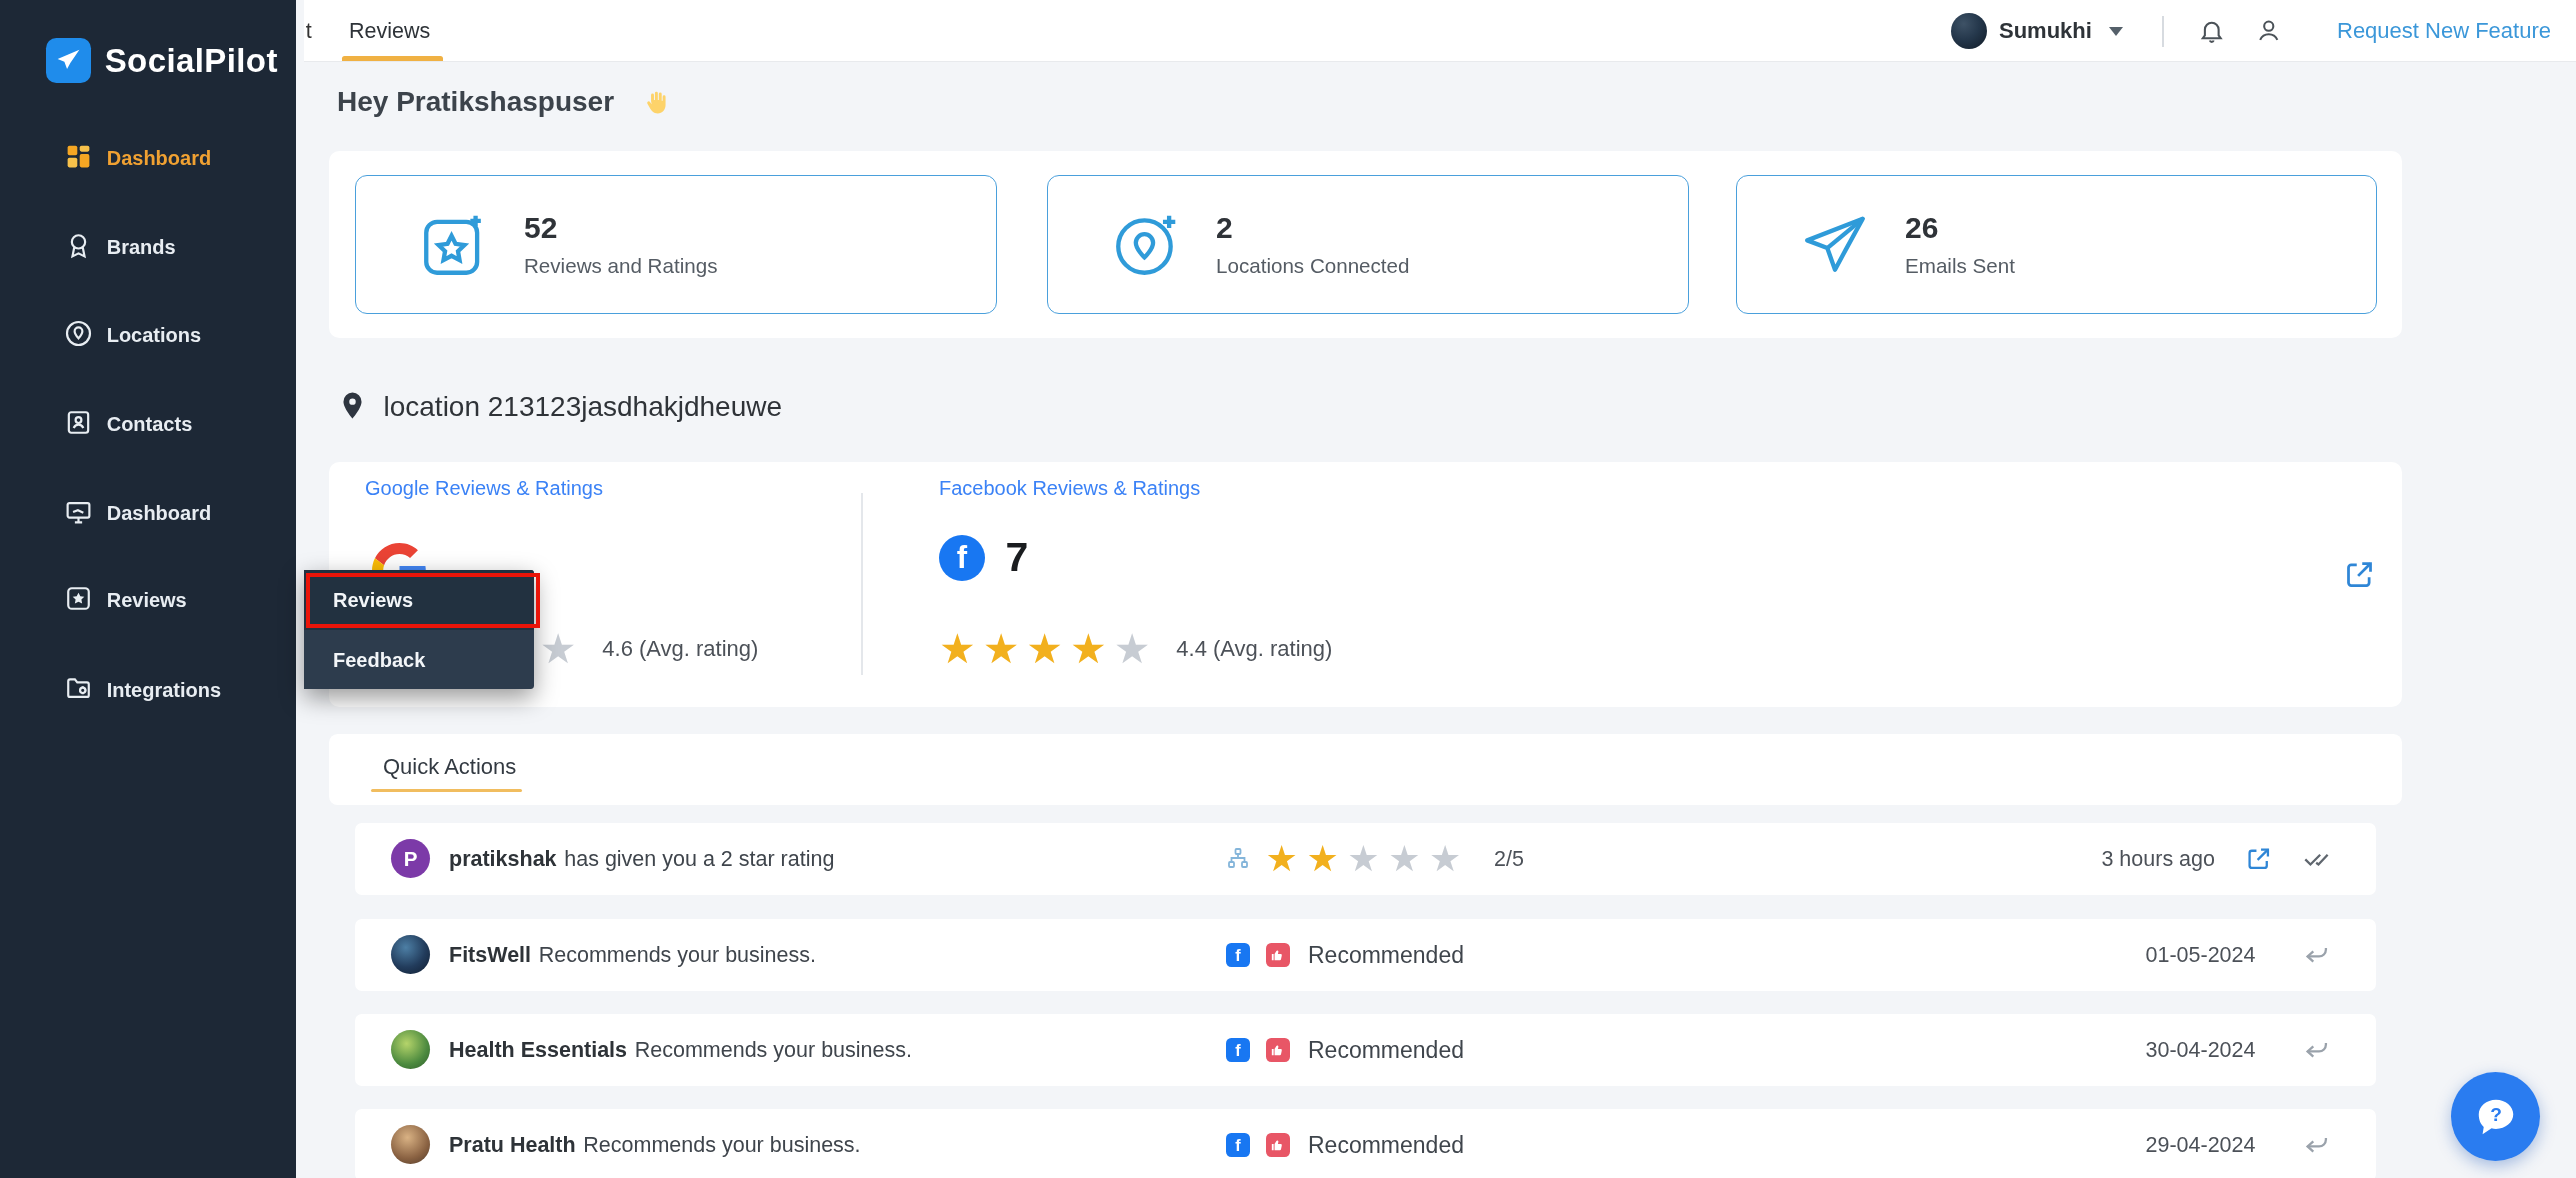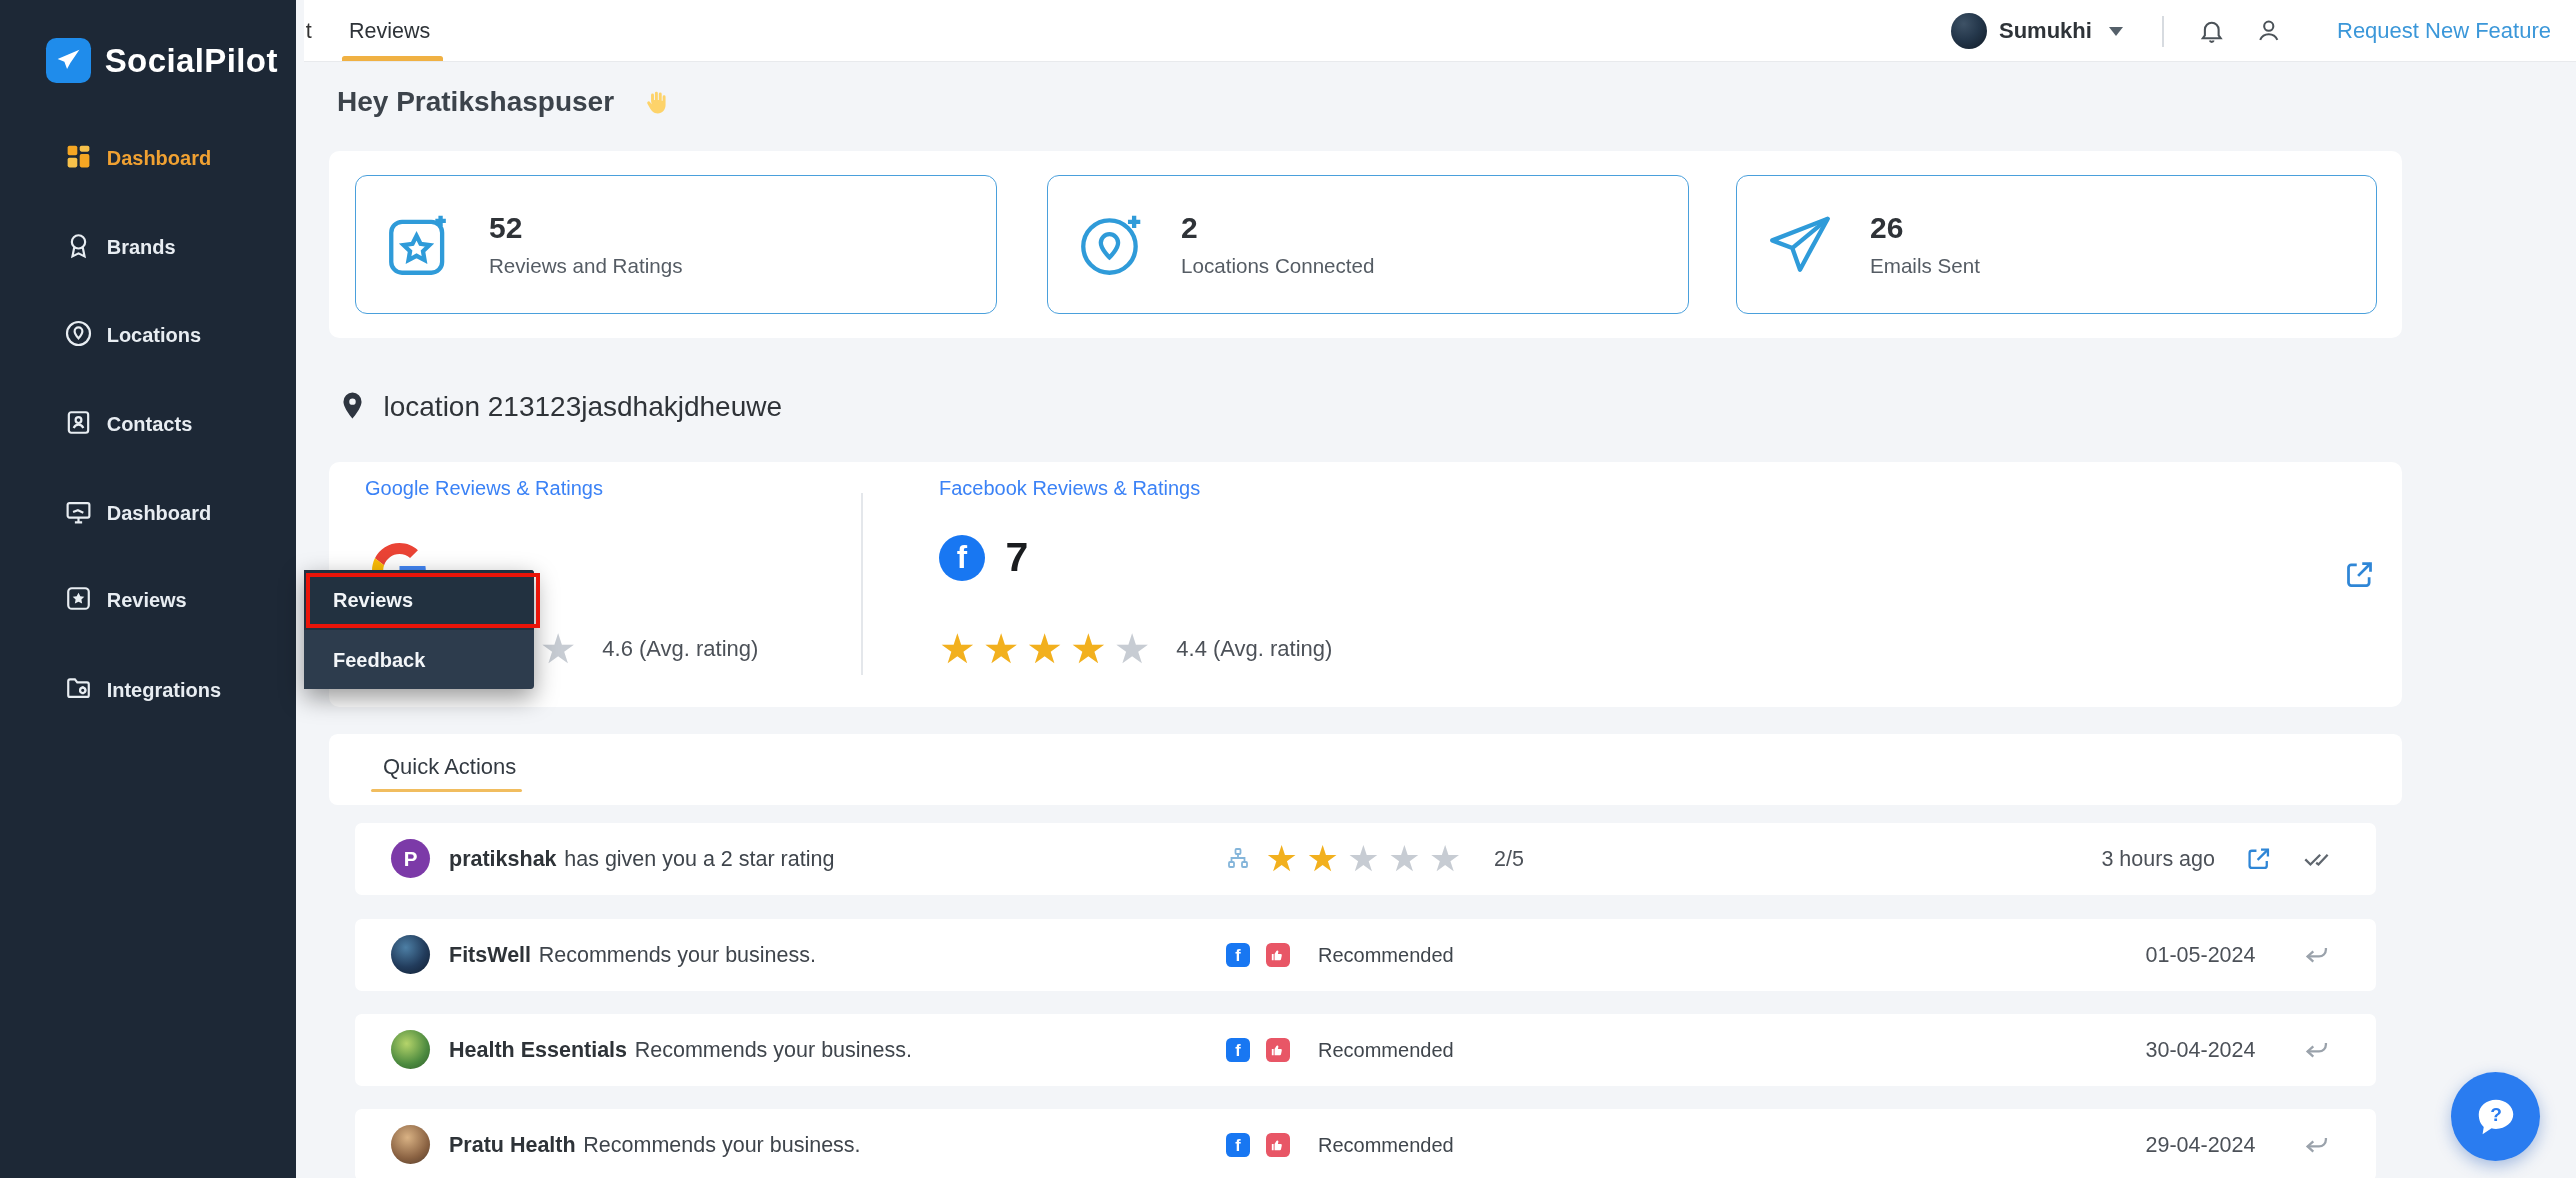--- a/index.html
+++ b/index.html
@@ -36,21 +36,21 @@
   .top-sep{position:absolute;left:1858px;top:15.5px;height:31px;width:1.7px;background:#d7dbe0}
   .icon-btn{position:absolute;top:17px;width:27.5px;height:27.5px;cursor:pointer}
   .icon-btn svg{width:27.5px;height:27.5px}
   .request-link{position:absolute;left:2033px;top:0;height:62px;line-height:62px;font-size:22px;color:#3b97d9;cursor:pointer}
 
   
   .greeting{position:absolute;left:337px;top:86px;display:flex;align-items:center;gap:28px;font-size:28px;font-weight:700;color:#3c434b}
   .hand svg{width:29px;height:29px;display:block}
 
   .stats-card{position:absolute;left:329px;top:151px;width:2073px;height:187px;background:#fff;border-radius:10.3px}
-  .stat-box{position:absolute;top:24px;height:139px;border:1.7px solid #4aa0dc;border-radius:12px;display:flex;align-items:center;padding-left:26px;gap:33px;background:#fff;cursor:pointer}
+  .stat-box{position:absolute;top:24px;height:139px;border:1.7px solid #4aa0dc;border-radius:12px;display:flex;align-items:center;padding-left:61px;gap:33px;background:#fff;cursor:pointer}
   .stat-box svg{width:74px;height:74px;flex:0 0 74px}
   .stat-value{font-size:30px;font-weight:700;color:#2f3338;margin-bottom:8.6px}
   .stat-label{font-size:20.6px;color:#555c64}
 
   .location-row{position:absolute;left:337px;top:388px;height:38px;display:flex;align-items:center;gap:15.5px}
   .location-row svg{width:31px;height:31px}
   .location-title{font-size:28px;color:#2f3338;font-weight:500}
 
   .reviews-card{position:absolute;left:329px;top:462px;width:2073px;height:245px;background:#fff;border-radius:10.3px}
   .rc-title{position:absolute;top:15px;font-size:20px;color:#3b82f6;font-weight:500}
@@ -76,21 +76,21 @@
   .row-avatar{position:absolute;left:36px;top:16.3px;width:39px;height:39px;border-radius:50%;display:flex;align-items:center;justify-content:center;color:#fff;font-size:20.6px;font-weight:700}
   .av-purple{background:#7c3aa8}
   .av-fitswell{background:radial-gradient(circle at 38% 32%,#4d7fa5 0%,#223c5c 55%,#101c2e 100%)}
   .av-health{background:radial-gradient(circle at 40% 35%,#b5d46a 0%,#4c8a3f 60%,#2e5b2a 100%)}
   .av-pratu{background:radial-gradient(circle at 42% 32%,#d9b284 0%,#8a6242 60%,#4e3828 100%)}
   .row-text{position:absolute;left:94px;top:0;height:72px;line-height:72px;font-size:21.5px;white-space:nowrap;color:#3f454c}
   .row-text .r-name{font-weight:700;color:#2e3338;margin-right:7.7px}
   .cluster-mid{position:absolute;left:871px;top:0;height:72px;display:flex;align-items:center;gap:15.5px}
   .cluster-mid .stars .star{font-size:36px;margin-right:8.6px}
   .score{font-size:21.5px;color:#4c5158;margin-left:8.6px}
-  .status-text{font-size:20px;color:#3f454c;margin-left:13px}
+  .status-text{font-size:23px;color:#3f454c;margin-left:3px}
   .mini-sq{width:24px;height:24px;border-radius:5.2px;display:flex;align-items:center;justify-content:center}
   .mini-fb{background:#1877f2;color:#fff;font-size:16.3px;font-weight:700}
   .mini-thumb{background:#e85666}
   .mini-thumb svg{width:14.6px;height:14.6px}
   .share-ic svg{width:24px;height:24px}
   .cluster-right{position:absolute;right:46px;top:0;height:72px;display:flex;align-items:center;gap:30px}
   .cluster-right.wide{gap:47px}
   .time-text,.date-text{font-size:21.5px;color:#4c5158;white-space:nowrap}
   .cr-ic{width:27.5px;height:27.5px;cursor:pointer}
   .cr-ic svg{width:27.5px;height:27.5px}

